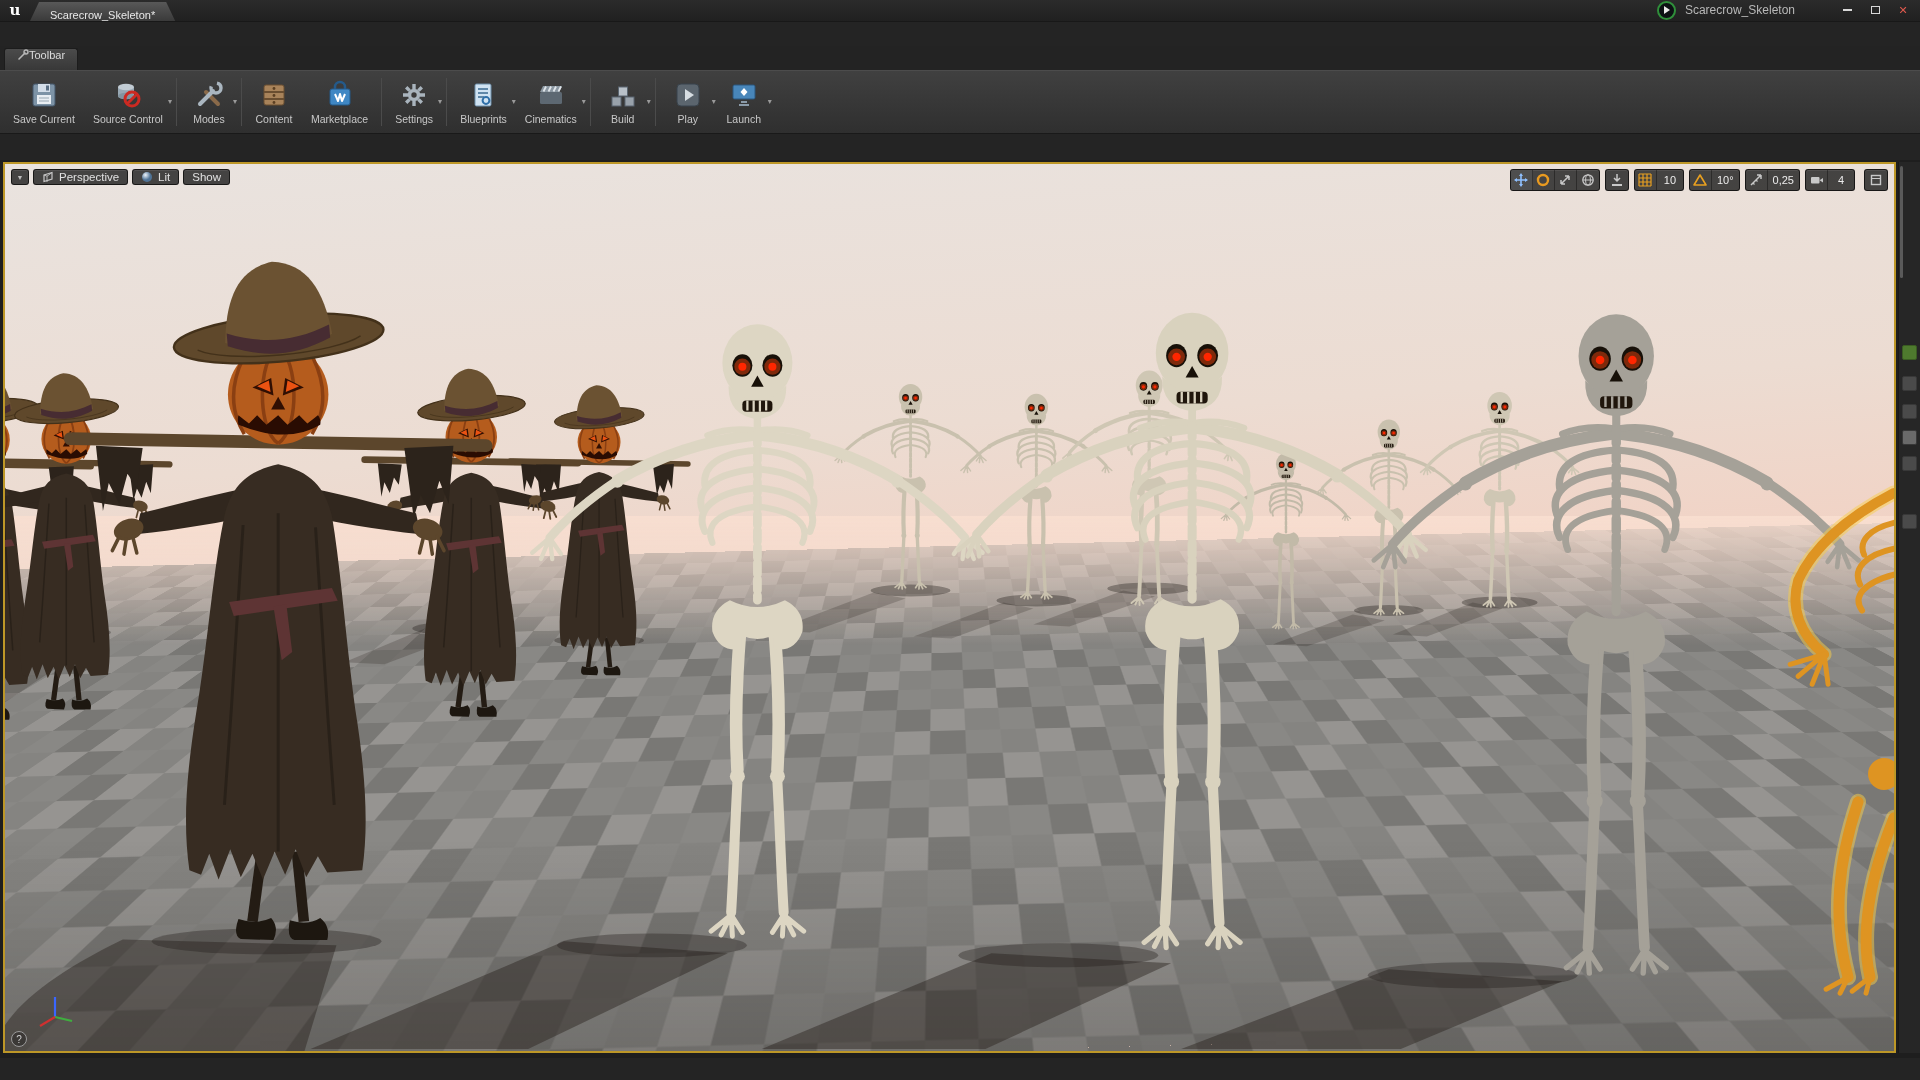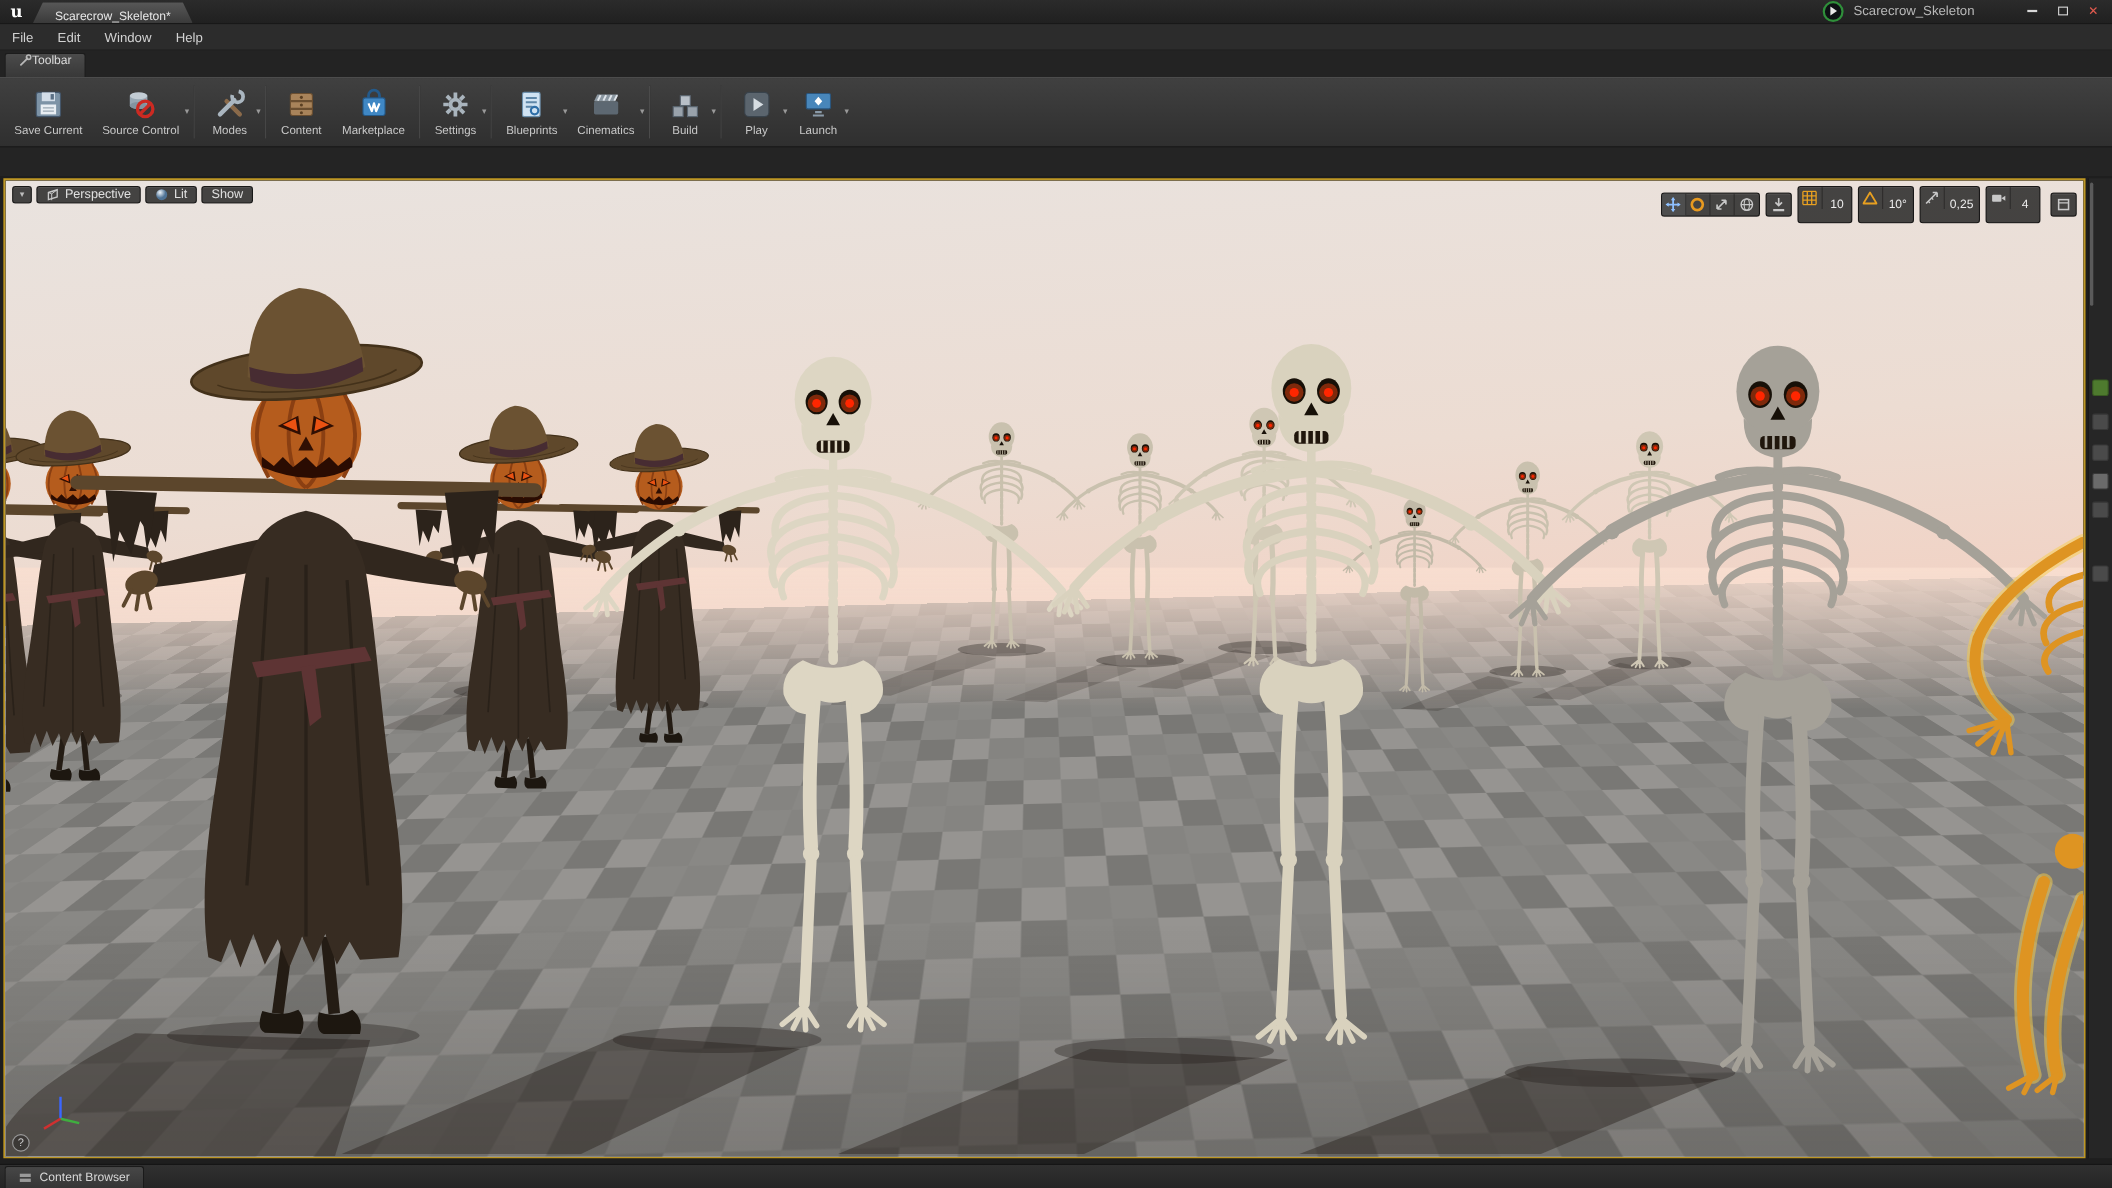--- a/index.html
+++ b/index.html
@@ -57,21 +57,21 @@
   
   .vp-toolbar{position:absolute;top:5px;left:6px;right:6px;display:flex;align-items:flex-start}
   .vp-left{display:flex;gap:4px}
   .vp-btn{height:16px;display:flex;align-items:center;gap:5px;padding:0 8px;background:rgba(32,32,32,0.82);border:1px solid rgba(0,0,0,0.65);border-radius:3px;font-size:11.5px;color:#e0e0e0;box-shadow:inset 0 1px 0 rgba(255,255,255,0.08)}
   .vp-btn.caret-btn{width:18px;padding:0;justify-content:center;font-size:7px;color:#bdbdbd}
   .vp-right{margin-left:auto;display:flex;gap:5px;align-items:center}
   .vpt-group{display:flex;background:rgba(32,32,32,0.82);border:1px solid rgba(0,0,0,0.65);border-radius:3px;overflow:hidden;box-shadow:inset 0 1px 0 rgba(255,255,255,0.08)}
   .vpt-btn{width:22px;height:20px;display:flex;align-items:center;justify-content:center;border-right:1px solid rgba(0,0,0,0.35)}
   .vpt-btn:last-child,.vpt-val:last-child{border-right:none}
   .vpt-btn.active{background:rgba(80,80,80,0.9)}
-  .vpt-val{min-width:26px;padding:0 5px;height:32px;display:flex;align-items:center;justify-content:center;font-size:11px;color:#ececec;border-right:1px solid rgba(0,0,0,0.35)}
+  .vpt-val{min-width:26px;padding:0 5px;height:20px;display:flex;align-items:center;justify-content:center;font-size:11px;color:#ececec;border-right:1px solid rgba(0,0,0,0.35)}
   .vpt-max{margin-left:4px}
 
   .gizmo{position:absolute;left:26px;bottom:18px;width:48px;height:48px}
   .help-circle{position:absolute;left:6px;bottom:4px;width:16px;height:16px;border-radius:50%;border:1px solid #9a9a9a;background:rgba(20,20,20,0.35);color:#d0d0d0;font-size:10px;display:flex;align-items:center;justify-content:center}
 
   
   .right-strip{position:absolute;top:2px;right:0;width:22px;bottom:5px;background:#262626;border-left:1px solid #191919}
   .strip-scroll{position:absolute;left:1px;top:4px;width:3px;height:112px;background:#5a5a5a;border-radius:2px}
   .strip-ico{position:absolute;left:3px;width:15px;height:15px;border-radius:2px;background:#4a4a4a;border:1px solid #383838}
   .strip-ico.green{background:#4e7a2e;border-color:#3a5c22}
@@ -101,26 +101,20 @@
             <span class="bar"></span>
           </div>
         <div class="win-btn">
             <span class="box"></span>
           </div>
         <div class="win-btn close-btn">✕</div>
       </div>
     </div>
   </div>
 
-  <div class="menubar">
-    <div class="menu-item">File</div>
-    <div class="menu-item">Edit</div>
-    <div class="menu-item">Window</div>
-    <div class="menu-item">Help</div>
-  </div>
 
   <div class="tabrow">
     <div class="panel-tab">
       <svg width="12" height="12" viewBox="0 0 12 12">
           <path d="M2,10 L8,4" stroke="#b8b8b8" stroke-width="1.6" stroke-linecap="round"></path>
           <circle cx="9" cy="3" r="2" fill="none" stroke="#b8b8b8" stroke-width="1.4"></circle>
         </svg>
       <span>Toolbar</span>
     </div>
   </div>
@@ -533,23 +527,14 @@
       <div class="strip-scroll"></div>
       <div class="strip-ico green" style="top:183px"></div>
       <div class="strip-ico" style="top:214px"></div>
       <div class="strip-ico" style="top:242px"></div>
       <div class="strip-ico light" style="top:268px"></div>
       <div class="strip-ico" style="top:294px"></div>
       <div class="strip-ico" style="top:352px"></div>
     </div>
   </div>
 
-  <div class="bottombar">
-    <div class="cb-tab">
-      <svg width="12" height="12" viewBox="0 0 12 12">
-          <rect x="1" y="2" width="10" height="3" fill="#9a9a9a"></rect>
-          <rect x="1" y="6.5" width="10" height="3" fill="#9a9a9a"></rect>
-        </svg>
-      <span>Content Browser</span>
-    </div>
-  </div>
 
 </div>
 
 </body></html>

